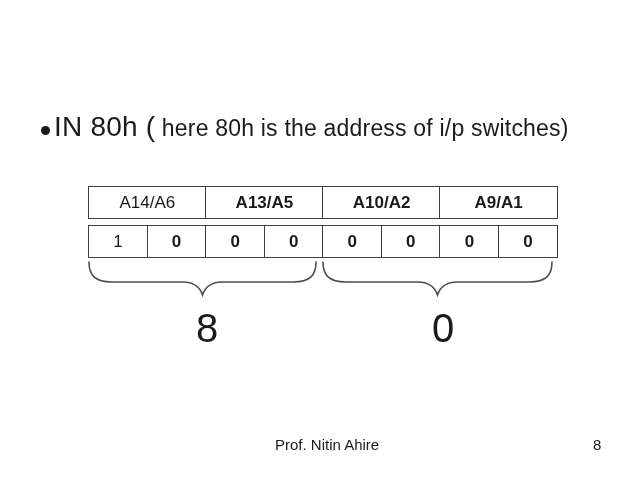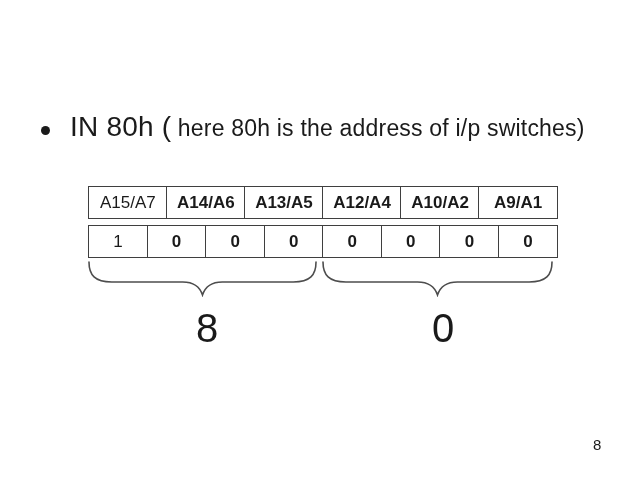--- a/index.html
+++ b/index.html
@@ -23,21 +23,21 @@
     position: absolute;
     left: 41px;
     top: 126px;
     width: 9px;
     height: 9px;
     border-radius: 50%;
     background: #1a1a1a;
   }
   .title-line {
     position: absolute;
-    left: 70px;
+    left: 54px;
     top: 112px;
     white-space: nowrap;
     line-height: 1.1;
   }
   .title-main {
     font-size: 28px;
     letter-spacing: 0.2px;
   }
   .title-detail {
     font-size: 23px;
@@ -107,24 +107,22 @@
 
 <div class="slide">
 
   <span class="bullet-dot"></span>
   <div class="title-line">
     <span class="title-main">IN 80h (</span><span class="title-detail"> here 80h is the address of i/p switches)</span>
   </div>
 
   <div class="addr-table">
     <div class="t-row headers">
-      <div class="cell">A15/A7</div>
       <div class="cell">A14/A6</div>
       <div class="cell">A13/A5</div>
-      <div class="cell">A12/A4</div>
       <div class="cell">A10/A2</div>
       <div class="cell">A9/A1</div>
     </div>
     <div class="t-row values">
       <div class="cell">1</div>
       <div class="cell">0</div>
       <div class="cell">0</div>
       <div class="cell">0</div>
       <div class="cell">0</div>
       <div class="cell">0</div>
@@ -142,15 +140,16 @@
   <div class="brace brace-right">
     <svg viewBox="0 0 232 36" preserveAspectRatio="none" fill="none">
       <path d="M 1 1 C 1 14, 7 21, 24 21 L 96 21 C 106 21, 113 25, 116 34
                C 119 25, 126 21, 136 21 L 208 21 C 225 21, 231 14, 231 1" stroke="#4d4d4d" stroke-width="1.6" stroke-linecap="round"></path>
     </svg>
   </div>
 
   <div class="group-label high">8</div>
   <div class="group-label low">0</div>
 
+  <div class="footer-author">Prof. Nitin Ahire</div>
   <div class="footer-page">8</div>
 
 </div>
 
 </body></html>

